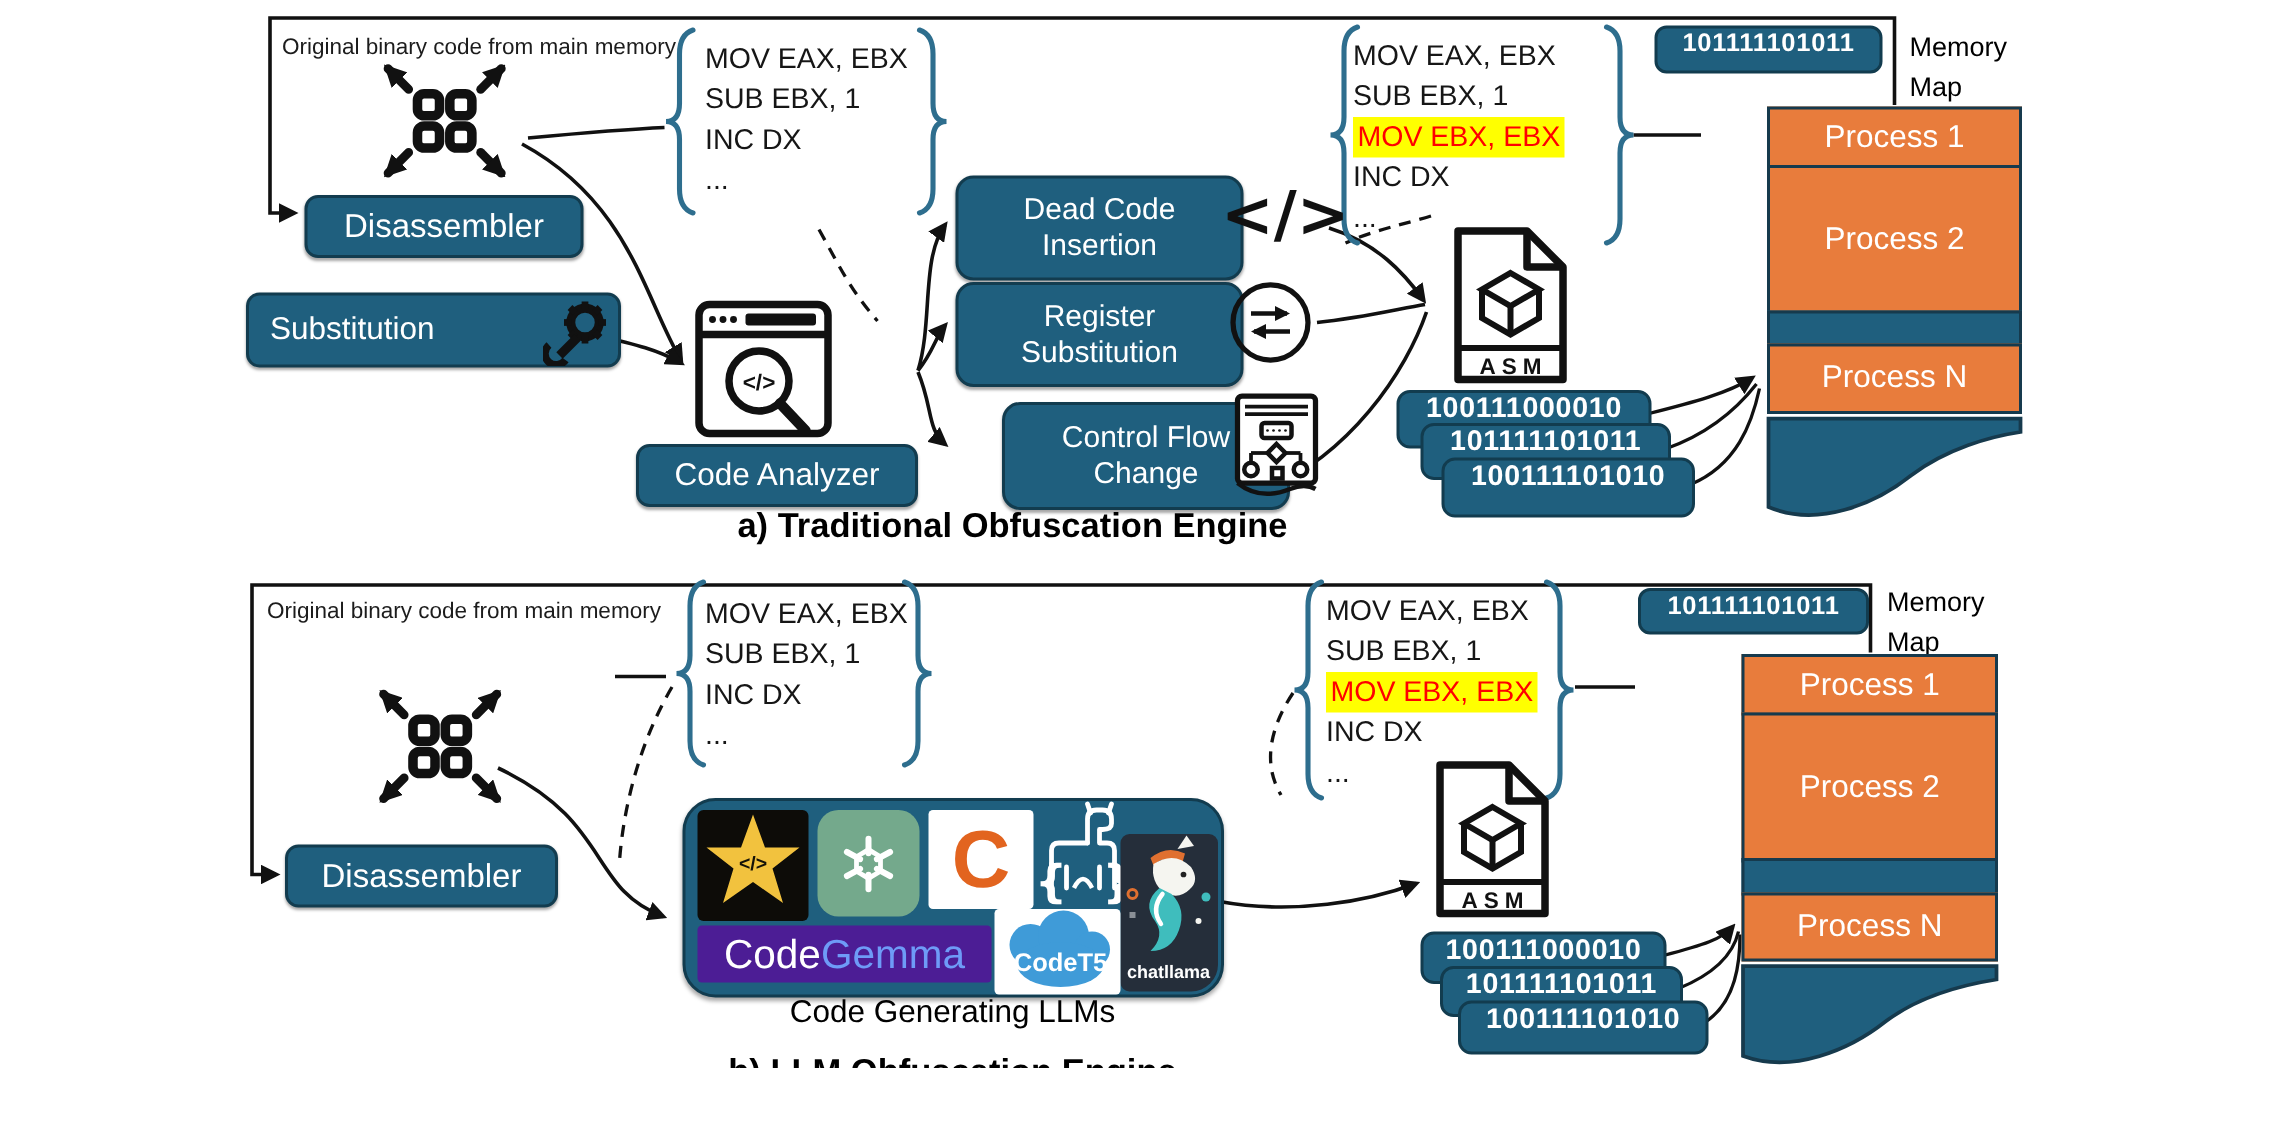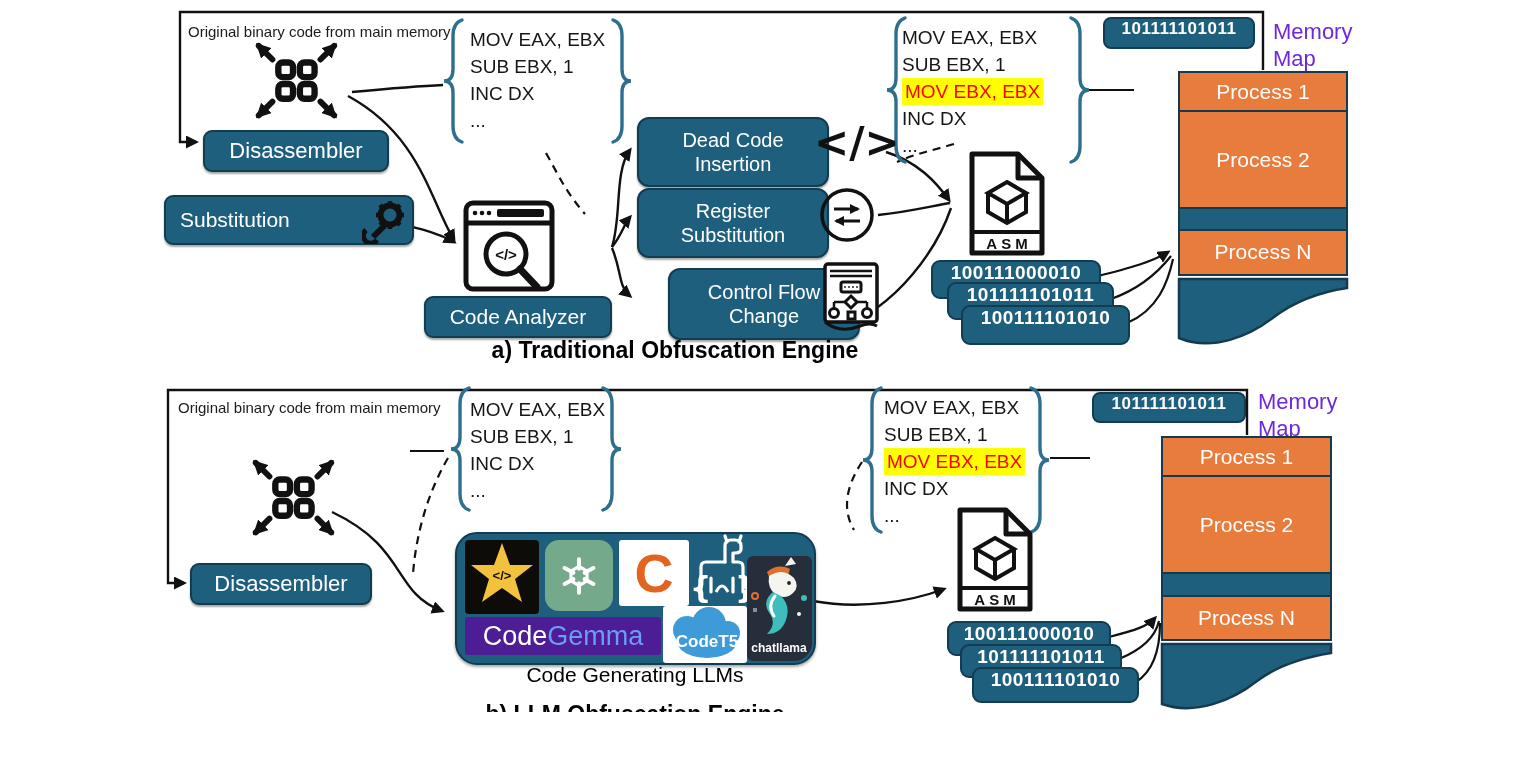--- a/index.html
+++ b/index.html
@@ -13,21 +13,21 @@
   .tbox{font-size:20px;line-height:1.22;text-align:center;padding:3px 6px;border-radius:12px;}
   .codeblock{position:absolute;z-index:2;font-size:19px;line-height:27px;color:#161616;}
   .code-line{white-space:pre;}
   .code-line.hl{background:var(--highlight-bg);color:var(--highlight-fg);width:fit-content;padding:0 3px;}
   .badge{position:absolute;z-index:2;background:var(--teal);border:2px solid var(--teal-border);
          border-radius:9px;color:#fff;display:flex;align-items:flex-start;justify-content:center;
          font-size:19px;letter-spacing:.5px;font-weight:bold;}
   .badge.top{font-size:17px;border-radius:8px;}
   .origin-label{position:absolute;z-index:2;font-size:15px;line-height:19px;width:280px;color:#1c1c1c;}
   .caption{position:absolute;z-index:2;font-weight:bold;font-size:23px;text-align:center;color:#000;}
-  .mem-title{position:absolute;z-index:2;font-size:22px;line-height:27px;width:105px;color:#6d28d9;}
+  .mem-title{position:absolute;z-index:2;font-size:18px;line-height:27px;width:105px;color:#000000;}
   .map{position:absolute;z-index:2;}
   .map-row{border:2.5px solid var(--map-border);margin-top:-2.5px;display:flex;align-items:center;
            justify-content:center;color:#fff;font-size:21px;box-sizing:border-box;}
   .map-row:first-child{margin-top:0;}
   .row-orange{background:var(--orange);}
   .row-teal{background:var(--teal);}
   .code-tag-icon{position:absolute;z-index:2;font-weight:bold;font-size:42px;color:#111;font-family:"DejaVu Sans",sans-serif;}
   .llm-panel{position:absolute;z-index:2;background:var(--teal);border:2px solid var(--teal-border);
              border-radius:22px;box-shadow:0 2px 3px rgba(0,0,0,.35);}
   .tile{position:absolute;display:flex;align-items:center;justify-content:center;}

